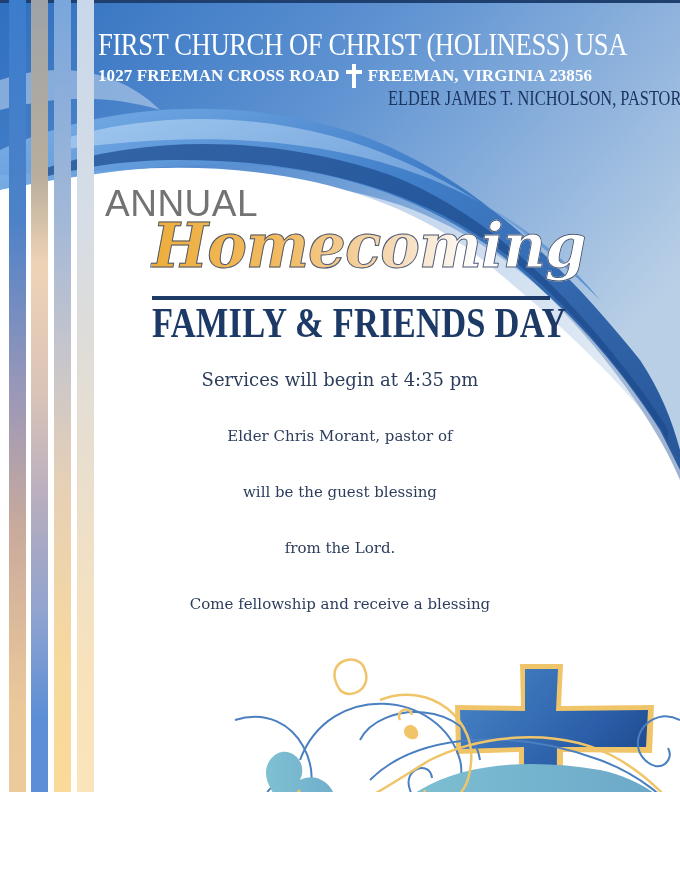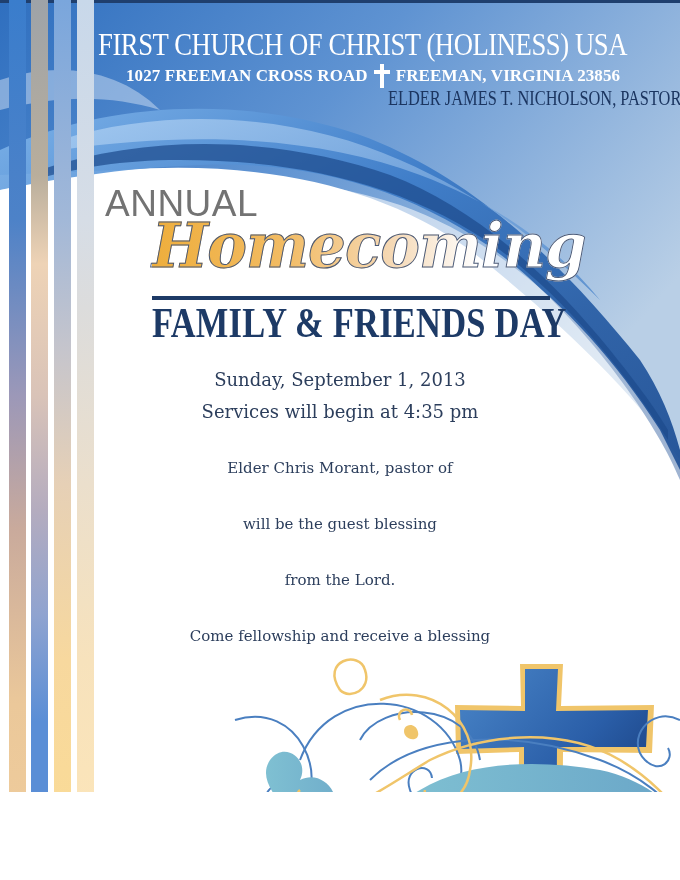--- a/index.html
+++ b/index.html
@@ -20,21 +20,21 @@
 
     
     .hbar { position: absolute; left: 0; top: 798px; width: 680px; height: 29px;
             background: linear-gradient(to right, #4f86d0 0%, #4a82cf 40%, #3f6fb0 70%, #2c4f86 90%, #223f70 100%); }
 
     
     .church-name { position: absolute; left: 98px; top: 28px; width: 555px; text-align: center;
       font-family: "Liberation Serif", serif; font-size: 31px; color: #ffffff; letter-spacing: -0.5px;
       transform: scaleX(0.86); transform-origin: left top; white-space: nowrap; line-height: 34px; }
     .address-row { position: absolute; left: 98px; top: 64px; white-space: nowrap;
-      font-family: "Liberation Serif", serif; font-size: 17px; color: #ffffff; font-weight: bold; letter-spacing: 0.1px; line-height: 20px; margin-left: 28px; }
+      font-family: "Liberation Serif", serif; font-size: 17px; color: #ffffff; font-weight: bold; letter-spacing: 0.1px; line-height: 20px; }
     .address-row span { display: inline-block; vertical-align: middle; }
     .cross-small { display: inline-block; position: relative; width: 16px; height: 24px; margin: 0 6px; vertical-align: middle; }
     .cross-small::before { content: ""; position: absolute; left: 6px; top: 0; width: 4px; height: 24px; background: #ffffff; }
     .cross-small::after { content: ""; position: absolute; left: 0; top: 6px; width: 16px; height: 4px; background: #ffffff; }
     .pastor { position: absolute; left: 388px; top: 86px; white-space: nowrap;
       font-family: "Liberation Serif", serif; font-size: 21px; color: #1b3560; line-height: 24px;
       transform: scaleX(0.78); transform-origin: left top; }
 
     
     .annual { position: absolute; left: 105px; top: 184px; font-family: Liberation Sans, sans-serif;
@@ -116,21 +116,20 @@
     <span>1027 FREEMAN CROSS ROAD</span><span class="cross-small"></span><span>FREEMAN, VIRGINIA 23856</span>
   </div>
   <div class="pastor">ELDER JAMES T. NICHOLSON, PASTOR</div>
 
   <div class="annual">ANNUAL</div>
   <div class="homecoming">Homecoming</div>
   <div class="title-rule"></div>
   <div class="family-day">FAMILY &amp; FRIENDS DAY</div>
 
   <div class="details">
-    <span class="line l1">Sunday, September 1, 2013</span>
     <span class="line l2">Services will begin at 4:35 pm</span>
     <span class="line sm">Elder Chris Morant, pastor of</span>
     <span class="line sm">will be the guest blessing</span>
     <span class="line sm">from the Lord.</span>
     <span class="line sm">Come fellowship and receive a blessing</span>
   </div>
 
   <svg class="art" viewBox="0 600 680 280" xmlns="http://www.w3.org/2000/svg">
     <defs>
       <linearGradient id="crossGrad" x1="0" y1="0" x2="1" y2="1">

